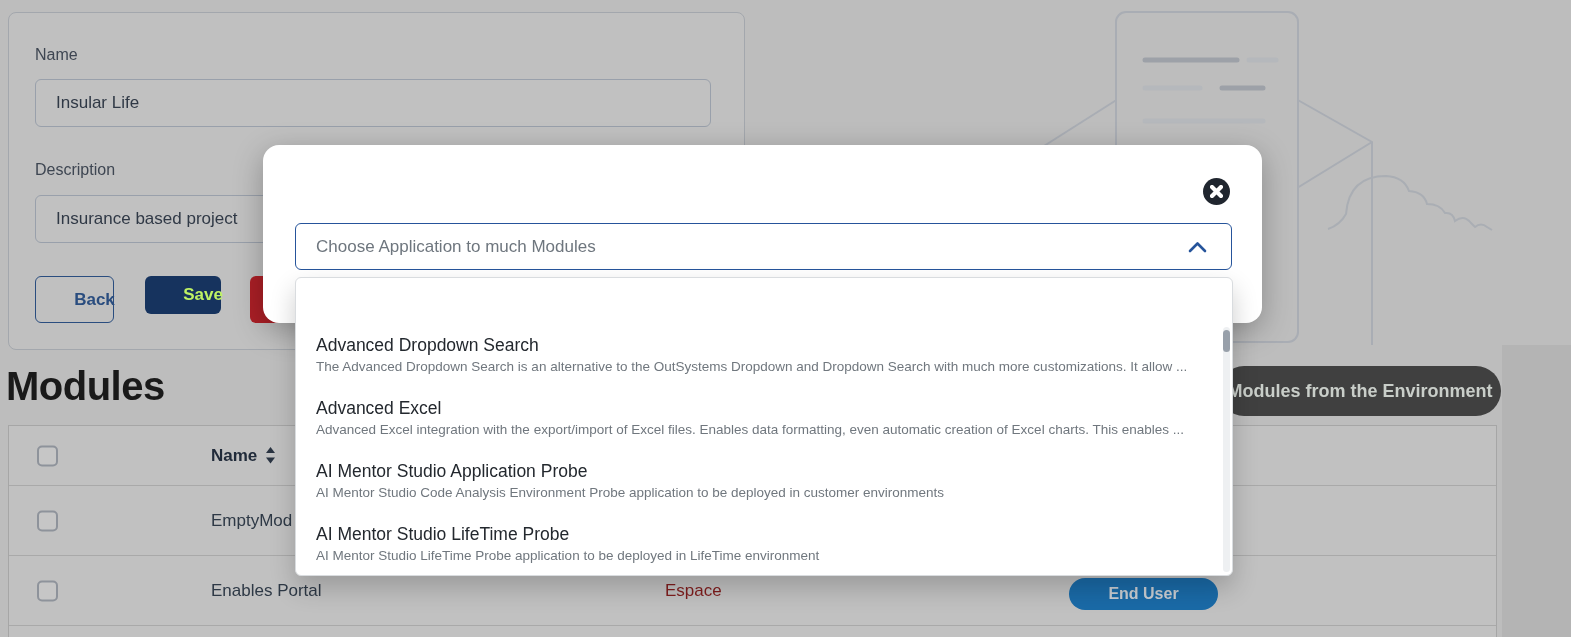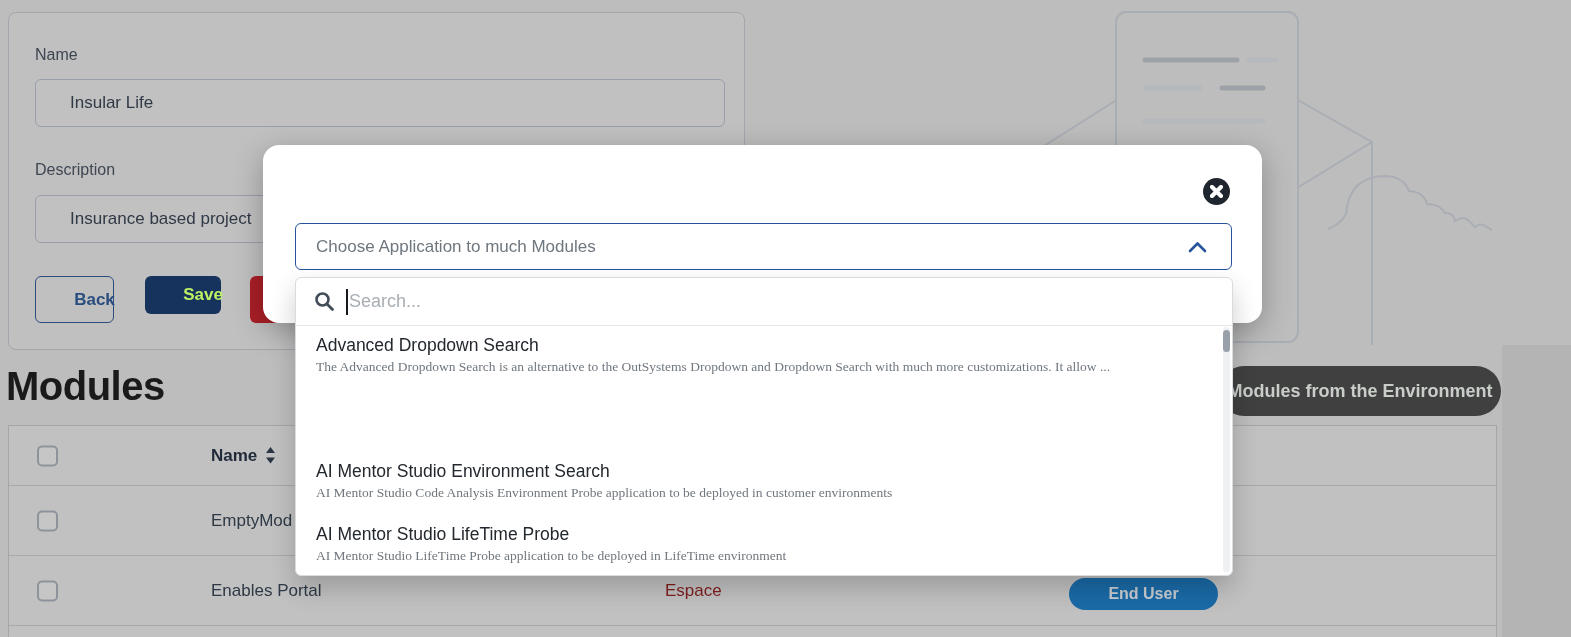--- a/index.html
+++ b/index.html
@@ -10,21 +10,21 @@
     -webkit-font-smoothing:antialiased;
   }
   .abs{position:absolute;}
 
   
   .right-band{left:1502px;top:345px;width:69px;height:292px;background:#b4b4b4;}
   .form-panel{left:8px;top:12px;width:735px;height:336px;border:1px solid #a3a7ad;border-radius:8px;background:#c0c0c0;}
   .field-label{font-size:16px;color:#3e4652;}
   .lbl-name{left:35px;top:46px;}
   .lbl-desc{left:35px;top:161px;}
-  .text-input{border:1px solid #99a0ab;border-radius:6px;background:#c1c1c1;display:flex;align-items:center;padding-left:34px;font-size:17px;color:#303946;}
+  .text-input{border:1px solid #99a0ab;border-radius:6px;background:#c1c1c1;display:flex;align-items:center;padding-left:20px;font-size:17px;color:#303946;}
   .inp-name{left:35px;top:79px;width:654px;height:46px;}
   .inp-desc{left:35px;top:195px;width:654px;height:46px;}
   .btn{display:flex;align-items:center;justify-content:center;border-radius:6px;font-size:17px;font-weight:700;cursor:pointer;box-sizing:border-box;padding-left:40px;}
   .btn-back{left:35px;top:276px;width:79px;height:47px;border:1.5px solid #2a4d7f;color:#2a4d7f;background:transparent;}
   .btn-save{left:145px;top:276px;width:76px;height:38px;background:#16335e;color:#bef264;}
   .btn-red{left:250px;top:276px;width:70px;height:47px;background:#ab1f26;}
   .modules-heading{left:6px;top:364px;font-size:40px;font-weight:700;color:#1a1a1a;letter-spacing:-0.5px;}
   .btn-green{left:1219px;top:366px;width:282px;height:50px;background:#404040;color:#c9cec9;border-radius:25px;display:flex;align-items:center;justify-content:center;font-size:18px;font-weight:700;z-index:5;}
 
   .modules-table{left:8px;top:425px;width:1489px;height:212px;border:1px solid #a6a6a6;border-bottom:none;box-sizing:border-box;background:#c1c1c1;z-index:1;}
@@ -48,21 +48,21 @@
   .close-btn{position:absolute;left:940px;top:33px;width:27px;height:27px;border-radius:50%;background:#20262f;display:flex;align-items:center;justify-content:center;cursor:pointer;}
   .select-box{position:absolute;left:32px;top:78px;width:937px;height:47px;border:1.5px solid #26549b;border-radius:6px;background:#fff;box-sizing:border-box;display:flex;align-items:center;justify-content:space-between;padding:0 24px 0 20px;cursor:pointer;}
   .select-text{font-size:17px;color:#6e767e;}
   .dropdown-panel{left:295px;top:277px;width:938px;height:299px;background:#fff;border:1px solid #d9dcdf;border-radius:6px;box-sizing:border-box;box-shadow:0 12px 26px rgba(0,0,0,0.20);z-index:31;}
   .search-row{position:absolute;left:0;top:0;width:100%;height:48px;border-bottom:1px solid #e5e7e9;box-sizing:border-box;display:flex;align-items:center;padding-left:18px;}
   .search-input{border:none;outline:none;font-size:18px;color:#333;width:820px;margin-left:12px;font-family:"Liberation Sans","DejaVu Sans",sans-serif;background:transparent;}
   .search-input::placeholder{color:#a8aeb4;}
   .caret{position:absolute;left:50px;top:11px;width:1.5px;height:26px;background:#15181c;}
   .item{position:absolute;left:0;width:905px;height:63px;box-sizing:border-box;padding:7px 0 0 20px;cursor:pointer;overflow:hidden;}
   .item-title{font-size:17.5px;color:#23282e;line-height:24px;white-space:nowrap;}
-  .item-desc{font-size:13.5px;color:#70777e;line-height:20px;white-space:nowrap;overflow:hidden;font-family:Liberation Serif, serif;}
+  .item-desc{font-size:13.5px;color:#70777e;line-height:20px;white-space:nowrap;overflow:hidden;}
   .sb-track{position:absolute;left:927px;top:49px;width:7px;height:245px;background:#eef0f2;border-radius:4px;}
   .sb-thumb{position:absolute;left:927px;top:52px;width:7px;height:22px;background:#98a0aa;border-radius:4px;}
 </style>
 </head>
 <body>
 
 <div class="abs right-band"></div>
 
 <svg class="abs illu" width="465" height="345" viewBox="1040 0 465 345" fill="none">
   <path d="M1044 146 L1118 99" stroke="#a9adb4" stroke-width="2"></path>
@@ -131,35 +131,31 @@
   </div>
   <div class="select-box">
     <span class="select-text">Choose Application to much Modules</span>
     <svg width="19" height="12" viewBox="0 0 19 12">
       <path d="M2 10 L9.5 2.5 L17 10" stroke="#26549b" stroke-width="2.6" fill="none" stroke-linecap="round" stroke-linejoin="round"></path>
     </svg>
   </div>
 </div>
 
 <div class="abs dropdown-panel">
-  <div class="search-row">
-    <svg width="21" height="21" viewBox="0 0 21 21">
-      <circle cx="8.5" cy="8.5" r="6" stroke="#424c58" stroke-width="2.6" fill="none"></circle>
-      <line x1="13" y1="13" x2="18.5" y2="18.5" stroke="#424c58" stroke-width="2.8" stroke-linecap="round"></line>
-    </svg>
-    <input class="search-input" placeholder="Search..." style="">
-    <div class="caret"></div>
-  </div>
 
   <div class="item" style="top:48px;">
     <div class="item-title">Advanced Dropdown Search</div>
     <div class="item-desc">The Advanced Dropdown Search is an alternative to the OutSystems Dropdown and Dropdown Search with much more customizations. It allow ...</div>
   </div>
+  <div class="item" style="top:111px;">
+    <div class="item-title">Advanced Excel</div>
+    <div class="item-desc">Advanced Excel integration with the export/import of Excel files. Enables data formatting, even automatic creation of Excel charts. This enables ...</div>
+  </div>
   <div class="item" style="top:174px;">
-    <div class="item-title">AI Mentor Studio Environment Search</div>
+    <div class="item-title">AI Mentor Studio Application Probe</div>
     <div class="item-desc">AI Mentor Studio Code Analysis Environment Probe application to be deployed in customer environments</div>
   </div>
   <div class="item" style="top:237px;">
     <div class="item-title">AI Mentor Studio LifeTime Probe</div>
     <div class="item-desc">AI Mentor Studio LifeTime Probe application to be deployed in LifeTime environment</div>
   </div>
 
   <div class="sb-track"></div>
   <div class="sb-thumb"></div>
 </div>

